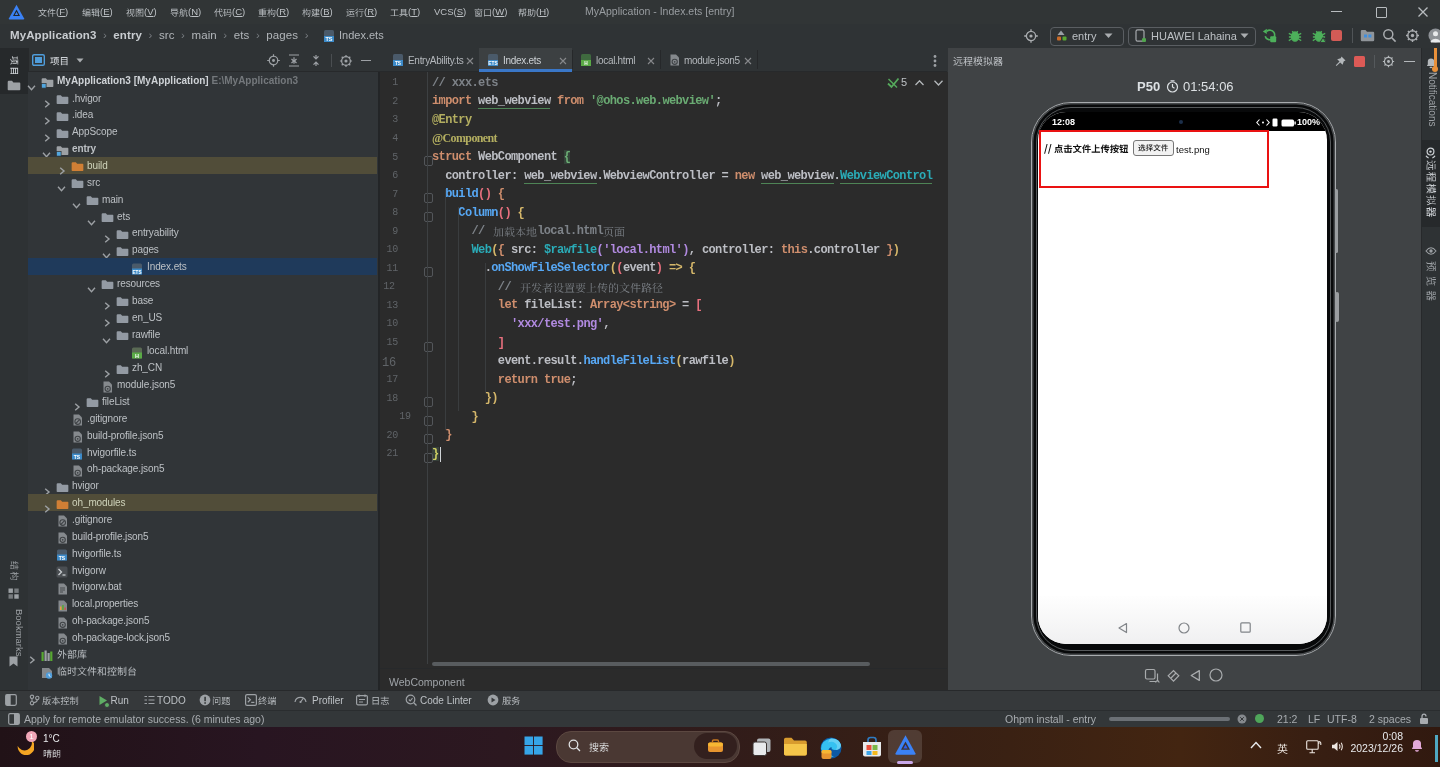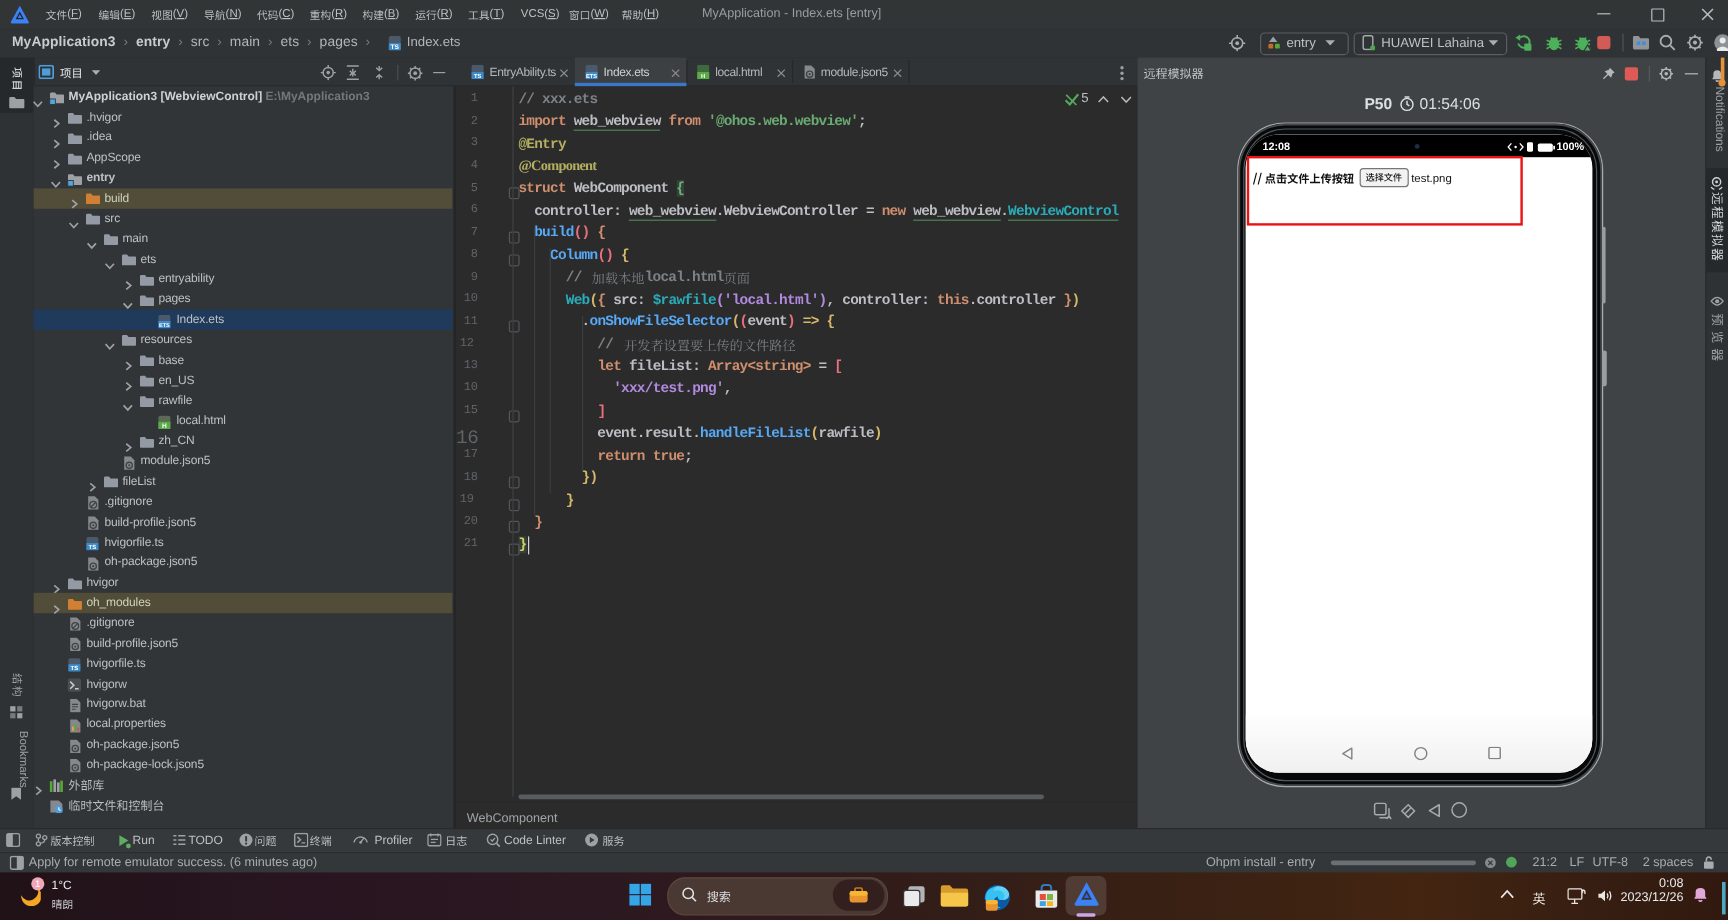--- a/index.html
+++ b/index.html
@@ -256,21 +256,21 @@
   </svg>
 <div class="a" style="left:28px;top:72px;width:350px;height:618px;background:#313538"></div>
 <div class="a" style="left:378px;top:72px;width:2px;height:618px;background:#232527"></div>
 <div class="a" style="left:27px;top:77.6px"><svg width="9" height="8" viewBox="0 0 9 8">
       <path d="M1 1.8 L4.5 5.6 L8 1.8" stroke="#9da1a5" stroke-width="1.4" fill="none"></path>
     </svg></div>
 <div class="a" style="left:41px;top:75.1px"><svg width="13" height="12" viewBox="0 0 14 12">
       <path d="M0.7 2 Q0.7 0.8 1.9 0.8 H5.2 L6.6 2.6 H12.5 Q13.3 2.6 13.3 3.4 V9.6 Q13.3 10.4 12.5 10.4 H1.5 Q0.7 10.4 0.7 9.6 Z" fill="#9da1a5"></path>
       <rect x="0.5" y="6.5" width="5" height="5" fill="#52a7e0" stroke="#313538" stroke-width="0.8"></rect>
     </svg></div>
-<div class="a" style="left:57px;top:74.6px;font-size:10px;font-weight:700;color:#ced2d6">MyApplication3 <span style="color:#ced2d6">[WebviewControl]</span> <span style="font-weight:700;color:#74787c">E:\MyApplication3</span></div>
+<div class="a" style="left:57px;top:74.6px;font-size:10px;font-weight:700;color:#ced2d6">MyApplication3 <span style="color:#ced2d6">[MyApplication]</span> <span style="font-weight:700;color:#74787c">E:\MyApplication3</span></div>
 <div class="a" style="left:43px;top:94.0px"><svg width="8" height="8" viewBox="0 0 8 8">
       <path d="M2.2 0.8 L6 4 L2.2 7.2" stroke="#9da1a5" stroke-width="1.4" fill="none"></path>
     </svg></div>
 <div class="a" style="left:56px;top:92.0px"><svg width="13" height="12" viewBox="0 0 14 12">
       <path d="M0.7 2 Q0.7 0.8 1.9 0.8 H5.2 L6.6 2.6 H12.5 Q13.3 2.6 13.3 3.4 V9.6 Q13.3 10.4 12.5 10.4 H1.5 Q0.7 10.4 0.7 9.6 Z" fill="#939aa3"></path>
     </svg></div>
 <div class="a" style="left:72px;top:92.5px;font-size:10px;letter-spacing:-0.1px;color:#bdc1c5">.hvigor</div>
 <div class="a" style="left:43px;top:110.8px"><svg width="8" height="8" viewBox="0 0 8 8">
       <path d="M2.2 0.8 L6 4 L2.2 7.2" stroke="#9da1a5" stroke-width="1.4" fill="none"></path>
     </svg></div>
@@ -526,27 +526,27 @@
 <div class="a mono" style="left:432.0px;top:242.8px;font-size:12px;letter-spacing:-0.62px;font-weight:600;white-space:pre;color:#bcbec4"><span style="color:#bcbec4;">      </span><span style="color:#2aacb8;">Web</span><span style="color:#d5b76a;">(</span><span style="color:#cf8e6d;">{</span><span style="color:#bcbec4;"> src: </span><span style="color:#2aacb8;">$rawfile</span><span style="color:#b18ae0;">(</span><span style="color:#b18ae0;">'local.html'</span><span style="color:#b18ae0;">)</span><span style="color:#bcbec4;">, controller: </span><span style="color:#cf8e6d;">this</span><span style="color:#bcbec4;">.controller </span><span style="color:#cf8e6d;">}</span><span style="color:#d5b76a;">)</span></div>
 <div class="a mono" style="left:380px;top:262.8px;width:18px;font-size:10px;color:#606468;text-align:right;letter-spacing:-0.2px">11</div>
 <div class="a mono" style="left:432.0px;top:261.3px;font-size:12px;letter-spacing:-0.62px;font-weight:600;white-space:pre;color:#bcbec4"><span style="color:#bcbec4;">        .</span><span style="color:#57a8f5;">onShowFileSelector</span><span style="color:#d5b76a;">(</span><span style="color:#e8707e;">(</span><span style="color:#bcbec4;">event</span><span style="color:#e8707e;">)</span><span style="color:#bcbec4;"> </span><span style="color:#d5b76a;">=&gt;</span><span style="color:#bcbec4;"> </span><span style="color:#d5b76a;">{</span></div>
 <div class="a mono" style="left:380px;top:281.4px;width:18px;font-size:10px;color:#606468;text-align:center;letter-spacing:-0.2px">12</div>
 <div class="a mono" style="left:380px;top:299.9px;width:18px;font-size:10px;color:#606468;text-align:right;letter-spacing:-0.2px">13</div>
 <div class="a mono" style="left:432.0px;top:298.4px;font-size:12px;letter-spacing:-0.62px;font-weight:600;white-space:pre;color:#bcbec4"><span style="color:#bcbec4;">          </span><span style="color:#cf8e6d;">let </span><span style="color:#bcbec4;">fileList: </span><span style="color:#cf8e6d;">Array</span><span style="color:#cf8e6d;">&lt;string&gt;</span><span style="color:#bcbec4;"> = </span><span style="color:#e8707e;">[</span></div>
 <div class="a mono" style="left:380px;top:318.4px;width:18px;font-size:10px;color:#606468;text-align:right;letter-spacing:-0.2px">10</div>
 <div class="a mono" style="left:432.0px;top:316.9px;font-size:12px;letter-spacing:-0.62px;font-weight:600;white-space:pre;color:#bcbec4"><span style="color:#bcbec4;">            </span><span style="color:#b18ae0;">'xxx/test.png'</span><span style="color:#bcbec4;">,</span></div>
 <div class="a mono" style="left:380px;top:337.0px;width:18px;font-size:10px;color:#606468;text-align:right;letter-spacing:-0.2px">15</div>
 <div class="a mono" style="left:432.0px;top:335.5px;font-size:12px;letter-spacing:-0.62px;font-weight:600;white-space:pre;color:#bcbec4"><span style="color:#bcbec4;">          </span><span style="color:#e8707e;">]</span></div>
-<div class="a mono" style="left:380px;top:355.6px;width:18px;font-size:16px;color:#606468;text-align:right;letter-spacing:-0.2px">16</div>
+<div class="a mono" style="left:380px;top:355.6px;width:18px;font-size:12px;color:#606468;text-align:center;letter-spacing:-0.2px">16</div>
 <div class="a mono" style="left:432.0px;top:354.1px;font-size:12px;letter-spacing:-0.62px;font-weight:600;white-space:pre;color:#bcbec4"><span style="color:#bcbec4;">          event.result.</span><span style="color:#57a8f5;">handleFileList</span><span style="color:#d5b76a;">(</span><span style="color:#bcbec4;">rawfile</span><span style="color:#d5b76a;">)</span></div>
 <div class="a mono" style="left:380px;top:374.1px;width:18px;font-size:10px;color:#606468;text-align:right;letter-spacing:-0.2px">17</div>
 <div class="a mono" style="left:432.0px;top:372.6px;font-size:12px;letter-spacing:-0.62px;font-weight:600;white-space:pre;color:#bcbec4"><span style="color:#bcbec4;">          </span><span style="color:#cf8e6d;">return </span><span style="color:#cf8e6d;">true</span><span style="color:#bcbec4;">;</span></div>
 <div class="a mono" style="left:380px;top:392.7px;width:18px;font-size:10px;color:#606468;text-align:right;letter-spacing:-0.2px">18</div>
 <div class="a mono" style="left:432.0px;top:391.2px;font-size:12px;letter-spacing:-0.62px;font-weight:600;white-space:pre;color:#bcbec4"><span style="color:#bcbec4;">        </span><span style="color:#d5b76a;">}</span><span style="color:#d5b76a;">)</span></div>
-<div class="a mono" style="left:380px;top:411.2px;width:18px;font-size:10px;color:#606468;text-align:center;letter-spacing:-0.2px">19</div>
+<div class="a mono" style="left:396px;top:411.2px;width:18px;font-size:10px;color:#606468;text-align:center;letter-spacing:-0.2px">19</div>
 <div class="a mono" style="left:432.0px;top:409.7px;font-size:12px;letter-spacing:-0.62px;font-weight:600;white-space:pre;color:#bcbec4"><span style="color:#bcbec4;">      </span><span style="color:#d5b76a;">}</span></div>
 <div class="a mono" style="left:380px;top:429.8px;width:18px;font-size:10px;color:#606468;text-align:right;letter-spacing:-0.2px">20</div>
 <div class="a mono" style="left:432.0px;top:428.2px;font-size:12px;letter-spacing:-0.62px;font-weight:600;white-space:pre;color:#bcbec4"><span style="color:#bcbec4;">  </span><span style="color:#cf8e6d;">}</span></div>
 <div class="a mono" style="left:380px;top:448.3px;width:18px;font-size:10px;color:#606468;text-align:right;letter-spacing:-0.2px">21</div>
 <div class="a mono" style="left:432.0px;top:446.8px;font-size:12px;letter-spacing:-0.62px;font-weight:600;white-space:pre;color:#bcbec4"><span style="color:#cfd063;background:#37403a;">}</span></div>
 <div class="a mono" style="left:471.5px;top:224.2px;font-size:12px;letter-spacing:-0.62px;font-weight:600;white-space:pre;color:#7d8288">// </div>
 <svg style="position:absolute;left:493.2px;top:225.2px;overflow:visible" width="44.0" height="14.3">
     <path transform="translate(0,11.0)" d="M6.5 -7.3V0.6H6.6C7 0.6 7.2 0.4 7.2 0.3V-0.5H9.2V0.5H9.3C9.6 0.5 9.9 0.3 10 0.2V-6.9C10.2 -6.9 10.4 -7 10.5 -7.1L9.5 -7.8L9.1 -7.3H7.3L6.5 -7.7ZM9.2 -0.8H7.2V-7H9.2ZM2.4 -9.2C2.4 -8.4 2.4 -7.6 2.4 -6.8H0.6L0.7 -6.5H2.4C2.3 -4 1.9 -1.4 0.3 0.7L0.5 0.8C2.5 -1.2 3 -4 3.1 -6.5H4.7C4.6 -3 4.4 -0.8 4 -0.4C3.9 -0.3 3.8 -0.3 3.6 -0.3C3.4 -0.3 2.6 -0.4 2.2 -0.4L2.2 -0.2C2.6 -0.1 3 -0 3.2 0.1C3.3 0.2 3.4 0.4 3.4 0.7C3.8 0.7 4.3 0.5 4.6 0.2C5.1 -0.4 5.3 -2.6 5.4 -6.4C5.6 -6.4 5.8 -6.5 5.8 -6.6L5 -7.3L4.6 -6.8H3.1C3.1 -7.5 3.1 -8.1 3.1 -8.8C3.4 -8.8 3.5 -8.9 3.5 -9.1Z M19.1 -9 19 -8.9C19.4 -8.5 20.1 -7.9 20.3 -7.4C21.1 -7 21.4 -8.4 19.1 -9ZM14.6 -5.6 13.7 -6C13.6 -5.7 13.4 -5.2 13.2 -4.7H11.6L11.7 -4.4H13C12.8 -3.9 12.5 -3.4 12.4 -3.1C12.2 -3 12 -3 11.9 -2.9L12.6 -2.3L12.9 -2.6H14.3V-1.5C13.1 -1.4 12.1 -1.2 11.6 -1.2L12 -0.2C12.1 -0.3 12.2 -0.4 12.3 -0.5L14.3 -0.9V0.9H14.4C14.7 0.9 14.9 0.7 14.9 0.7V-1.1L17.2 -1.6L17.2 -1.8L14.9 -1.6V-2.6H16.9C17 -2.6 17.1 -2.7 17.2 -2.8C16.8 -3.1 16.3 -3.5 16.3 -3.5L15.9 -3H14.9V-3.8C15.2 -3.8 15.3 -3.9 15.3 -4.1L14.3 -4.2V-3H13C13.2 -3.4 13.5 -3.9 13.7 -4.4H16.9C17 -4.4 17.1 -4.4 17.1 -4.6C16.8 -4.9 16.3 -5.3 16.3 -5.3L15.8 -4.7H13.9L14.2 -5.4C14.4 -5.4 14.6 -5.5 14.6 -5.6ZM20.6 -7 20.1 -6.3H18.3C18.3 -7.1 18.3 -7.9 18.3 -8.7C18.6 -8.7 18.7 -8.8 18.7 -8.9L17.6 -9.2C17.6 -8.2 17.6 -7.2 17.7 -6.3H14.6V-7.5H16.7C16.8 -7.5 16.9 -7.5 17 -7.7C16.6 -8 16.1 -8.4 16.1 -8.4L15.6 -7.8H14.6V-8.8C14.9 -8.8 15 -8.9 15 -9.1L14 -9.2V-7.8H11.9L12 -7.5H14V-6.3H11.4L11.5 -6H17.7C17.8 -4.3 18.1 -2.8 18.6 -1.6C17.9 -0.7 17 0.1 15.9 0.7L16 0.8C17.2 0.4 18.1 -0.3 18.9 -1.1C19.2 -0.5 19.7 0 20.3 0.4C20.8 0.8 21.4 1 21.6 0.7C21.7 0.6 21.6 0.4 21.3 0.1L21.5 -1.6L21.4 -1.6C21.2 -1.1 21 -0.6 20.9 -0.3C20.8 -0.1 20.8 -0.1 20.6 -0.2C20.1 -0.6 19.7 -1 19.3 -1.6C20.1 -2.6 20.6 -3.7 21 -4.7C21.3 -4.7 21.4 -4.8 21.4 -4.9L20.3 -5.3C20.1 -4.2 19.7 -3.2 19.1 -2.2C18.6 -3.3 18.4 -4.6 18.4 -6H21.3C21.4 -6 21.5 -6.1 21.6 -6.2C21.2 -6.5 20.6 -7 20.6 -7Z M31.2 -7.5 30.7 -6.8H27.8V-8.8C28.1 -8.8 28.2 -8.9 28.3 -9.1L27.1 -9.2V-6.8H22.8L22.9 -6.5H26.6C25.8 -4.4 24.3 -2.2 22.4 -0.8L22.5 -0.7C24.6 -1.9 26.2 -3.7 27.1 -5.7V-1.9H24.7L24.8 -1.6H27.1V0.8H27.3C27.5 0.8 27.8 0.7 27.8 0.6V-1.6H30.1C30.2 -1.6 30.3 -1.6 30.3 -1.7C30 -2.1 29.4 -2.6 29.4 -2.6L28.9 -1.9H27.8V-6.4C28.7 -4.1 30.2 -2.1 31.8 -1.1C31.9 -1.4 32.2 -1.6 32.5 -1.7L32.5 -1.8C30.8 -2.6 29.1 -4.4 28.1 -6.5H32C32.1 -6.5 32.2 -6.5 32.3 -6.6C31.9 -7 31.2 -7.5 31.2 -7.5Z M42 -6.9 40.5 -6.3V-8.8C40.8 -8.8 40.9 -8.9 40.9 -9.1L39.8 -9.2V-6L38.4 -5.5V-7.9C38.6 -8 38.7 -8.1 38.7 -8.2L37.7 -8.4V-5.2L36.1 -4.6L36.3 -4.4L37.7 -4.9V-0.5C37.7 0.3 38 0.5 39.1 0.5H40.8C43.2 0.5 43.6 0.4 43.6 -0C43.6 -0.2 43.6 -0.3 43.3 -0.4L43.2 -2.1H43.1C42.9 -1.3 42.8 -0.6 42.7 -0.4C42.6 -0.3 42.5 -0.3 42.4 -0.2C42.1 -0.2 41.6 -0.2 40.8 -0.2H39.2C38.5 -0.2 38.4 -0.3 38.4 -0.6V-5.1L39.8 -5.7V-1.1H40C40.2 -1.1 40.5 -1.3 40.5 -1.3V-5.9L42.2 -6.6C42.2 -4 42.1 -3 41.9 -2.8C41.8 -2.7 41.7 -2.6 41.6 -2.6C41.4 -2.6 41 -2.7 40.8 -2.7V-2.5C41 -2.5 41.2 -2.4 41.3 -2.3C41.4 -2.2 41.5 -2 41.5 -1.8C41.8 -1.8 42.1 -1.9 42.4 -2.1C42.7 -2.5 42.9 -3.6 42.9 -6.5C43.1 -6.5 43.3 -6.6 43.3 -6.6L42.5 -7.3L42.1 -6.9ZM33.4 -1.2 33.8 -0.3C33.9 -0.3 34 -0.4 34 -0.6C35.4 -1.4 36.5 -2.2 37.3 -2.7L37.2 -2.8L35.5 -2.1V-5.6H36.9C37.1 -5.6 37.2 -5.6 37.2 -5.7C36.9 -6.1 36.4 -6.5 36.4 -6.5L35.9 -5.9H35.5V-8.6C35.8 -8.6 35.9 -8.7 35.9 -8.9L34.8 -9V-5.9H33.4L33.5 -5.6H34.8V-1.8C34.2 -1.5 33.7 -1.3 33.4 -1.2Z" fill="#7d8288"></path>
   </svg>
 <div class="a mono" style="left:537.2px;top:224.2px;font-size:12px;letter-spacing:-0.62px;font-weight:600;white-space:pre;color:#7d8288">local.html</div>

